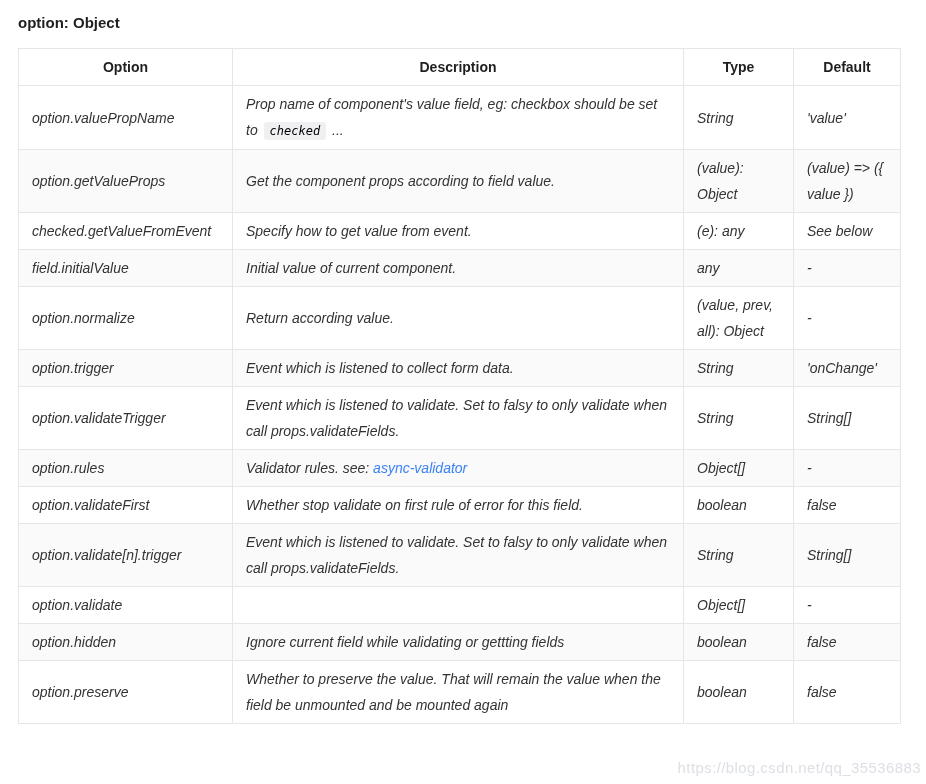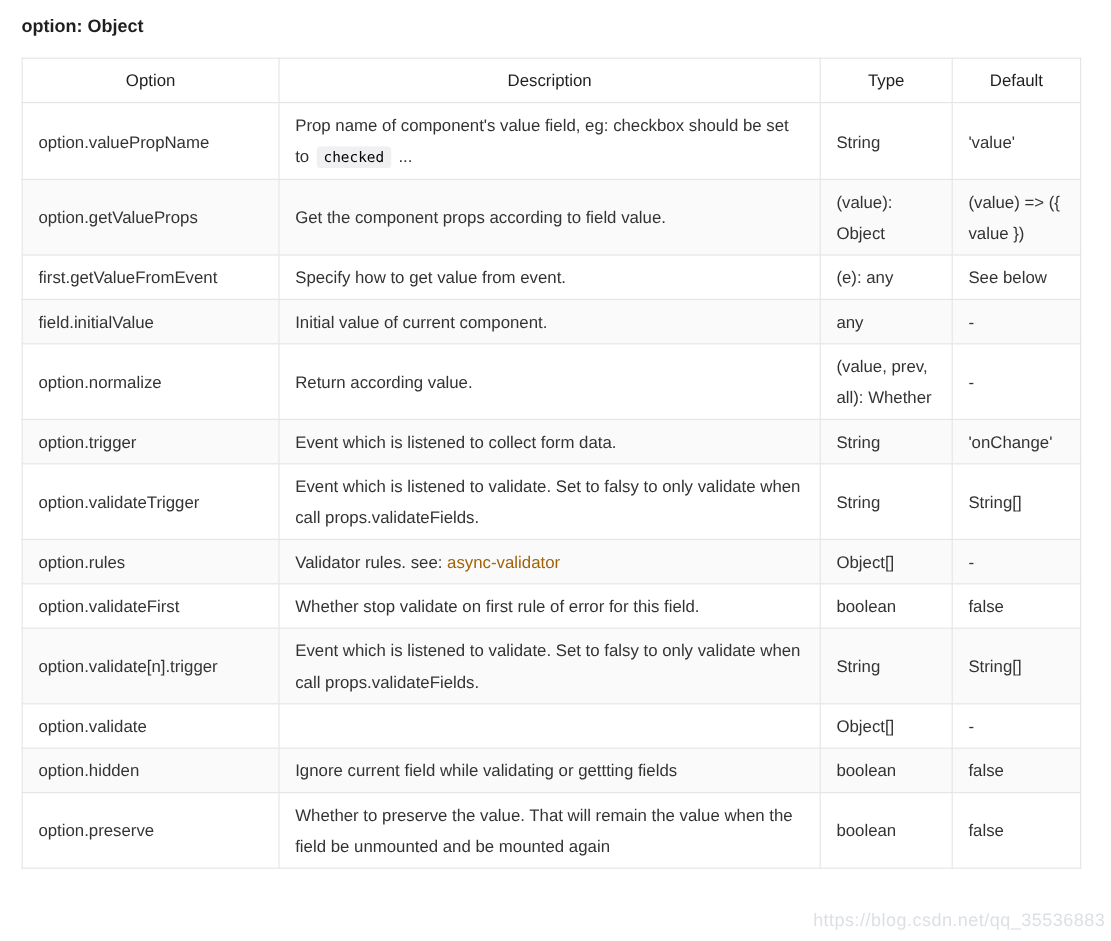--- a/index.html
+++ b/index.html
@@ -28,38 +28,38 @@
   .api-table th, .api-table td {
     border: 1px solid #e6e6e6;
     padding: 5px 13px;
     line-height: 26px;
     vertical-align: middle;
     word-wrap: break-word;
     overflow-wrap: break-word;
   }
   .api-table th {
     text-align: center;
-    font-weight: normal;
+    font-weight: bold;
     color: #1f1f1f;
     background: #ffffff;
   }
   .api-table td { text-align: left; }
-  .api-table tbody tr { background: #ffffff; }
+  .api-table tbody tr { background: #ffffff; font-style: italic; }
   .api-table tbody tr:nth-child(even) { background: #fafafa; }
   .inline-code {
     font-family: "DejaVu Sans Mono", "Liberation Mono", monospace;
     font-size: 12px;
     background: #f0f0f2;
     color: #000000;
     padding: 2px 6px;
     border-radius: 3px;
     margin: 0 2px;
   }
   a.doc-link {
-    color: #a16207;
+    color: #3b82f6;
     text-decoration: none;
     cursor: pointer;
   }
   .watermark {
     position: absolute;
     right: 5px;
     bottom: 8px;
     font-size: 15px;
     color: #dcdfe4;
     letter-spacing: 0.4px;
@@ -96,35 +96,35 @@
           <td>String</td>
           <td>'value'</td>
         </tr>
         <tr>
           <td>option.getValueProps</td>
           <td>Get the component props according to field value.</td>
           <td>(value): Object</td>
           <td>(value) =&gt; ({ value })</td>
         </tr>
         <tr>
-          <td>first.getValueFromEvent</td>
+          <td>checked.getValueFromEvent</td>
           <td>Specify how to get value from event.</td>
           <td>(e): any</td>
           <td>See below</td>
         </tr>
         <tr>
           <td>field.initialValue</td>
           <td>Initial value of current component.</td>
           <td>any</td>
           <td>-</td>
         </tr>
         <tr>
           <td>option.normalize</td>
           <td>Return according value.</td>
-          <td>(value, prev, all): Whether</td>
+          <td>(value, prev, all): Object</td>
           <td>-</td>
         </tr>
         <tr>
           <td>option.trigger</td>
           <td>Event which is listened to collect form data.</td>
           <td>String</td>
           <td>'onChange'</td>
         </tr>
         <tr>
           <td>option.validateTrigger</td>

